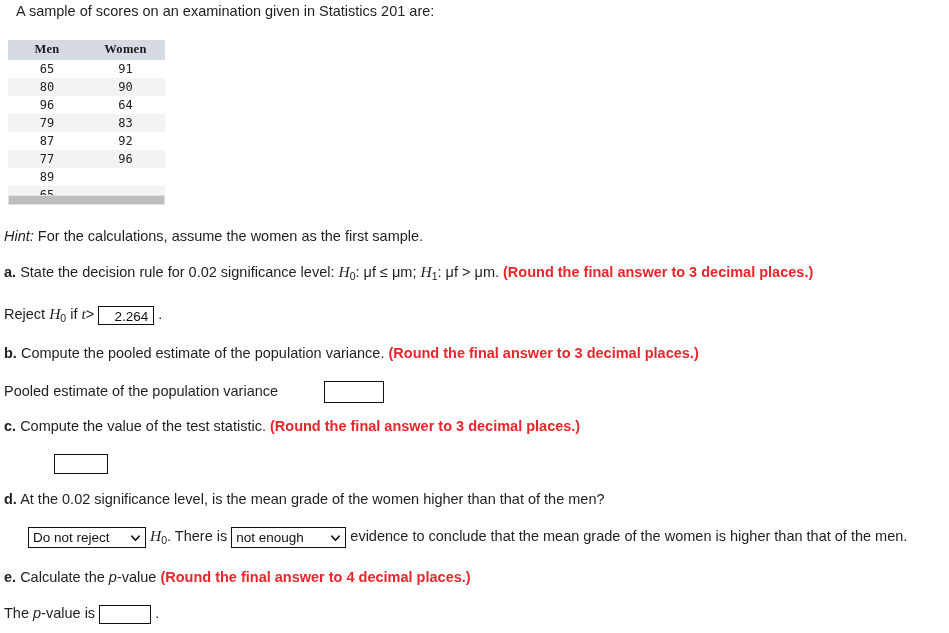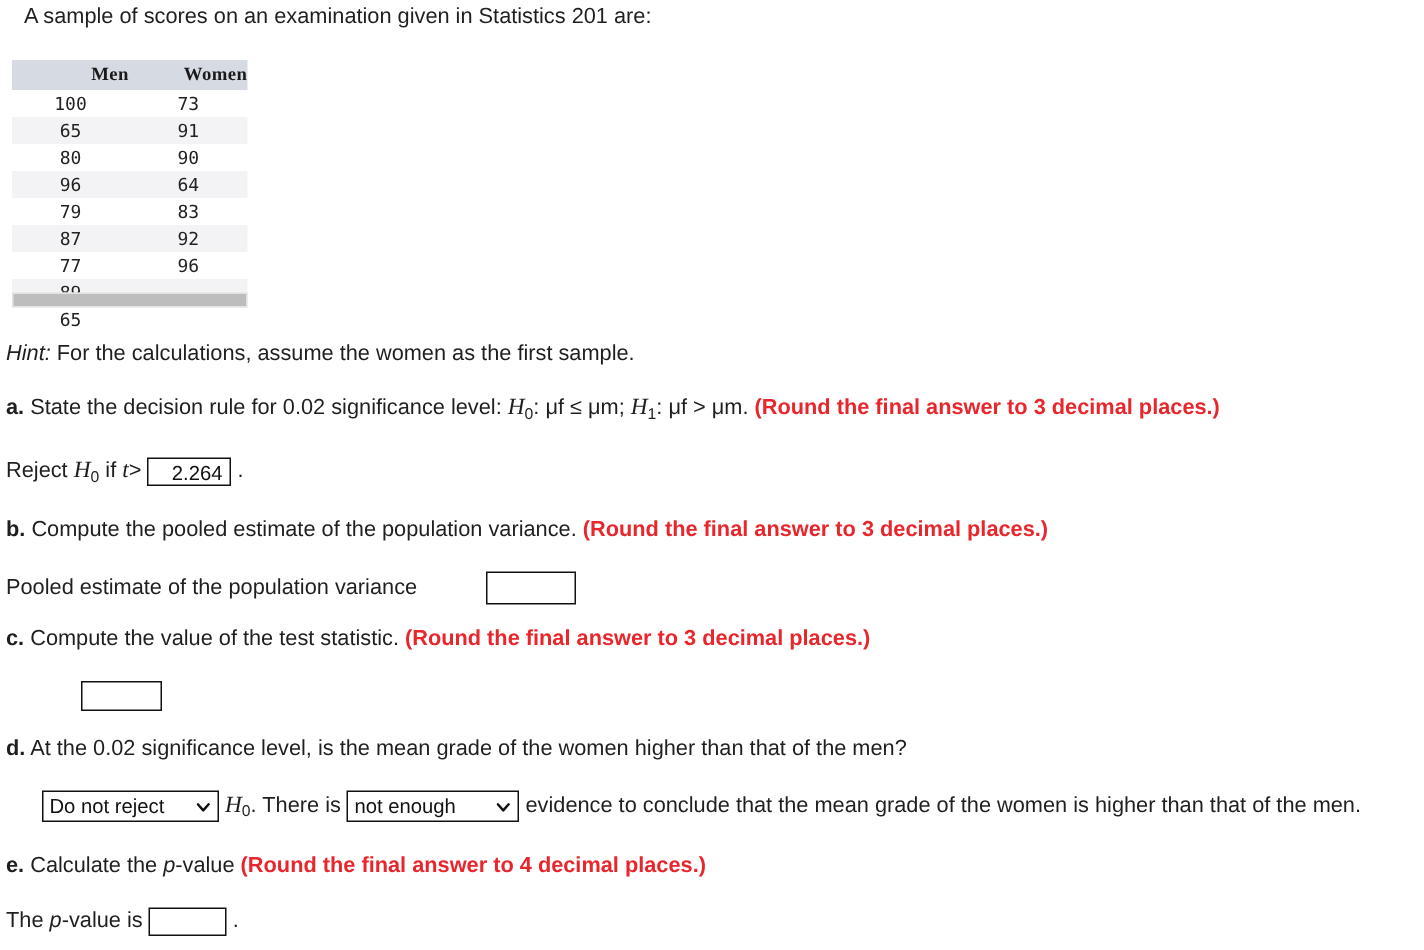--- a/index.html
+++ b/index.html
@@ -37,21 +37,21 @@
     border-collapse: collapse;
     width: 157px;
     table-layout: fixed;
   }
   table.scores th {
     background: #d5dae3;
     font-family: "Liberation Serif", serif;
     font-weight: bold;
     font-size: 12.5px;
     color: #1a1a1a;
-    text-align: right;
+    text-align: center;
     padding: 2px 0 3px 0;
     letter-spacing: 0.3px;
   }
   table.scores td {
     font-family: "DejaVu Sans Mono", monospace;
     font-size: 12px;
     color: #222;
     text-align: center;
     padding: 2px 0 2px 0;
     height: 11px;
@@ -162,24 +162,20 @@
 
 <div class="table-wrap">
   <table class="scores">
     <thead>
       <tr>
         <th class="col-left">Men</th>
         <th class="col-right">Women</th>
       </tr>
     </thead>
     <tbody>
-      <tr>
-        <td>100</td>
-        <td>73</td>
-      </tr>
       <tr>
         <td>65</td>
         <td>91</td>
       </tr>
       <tr>
         <td>80</td>
         <td>90</td>
       </tr>
       <tr>
         <td>96</td>

